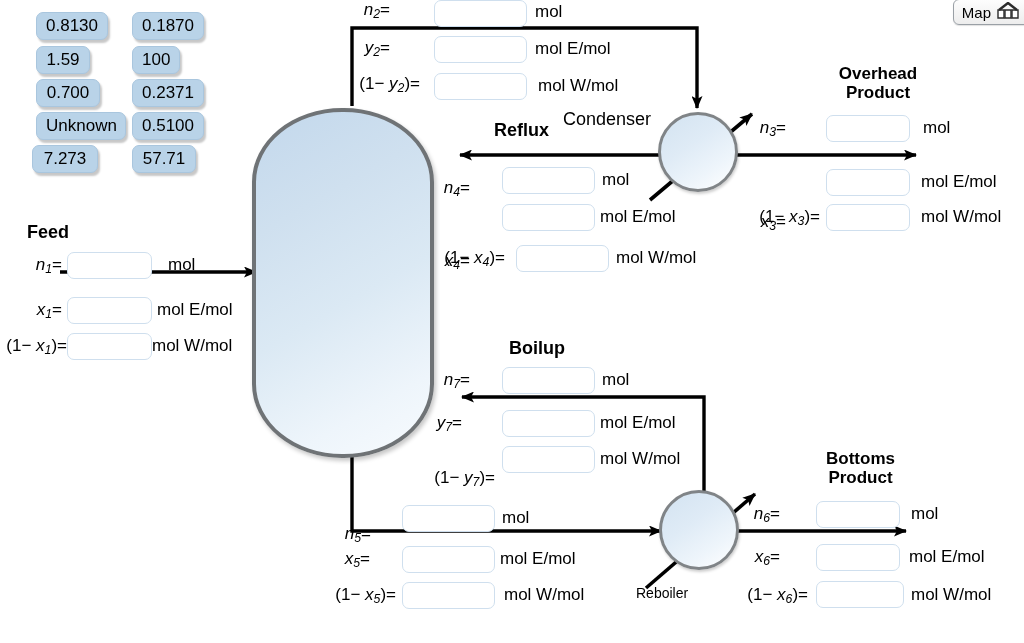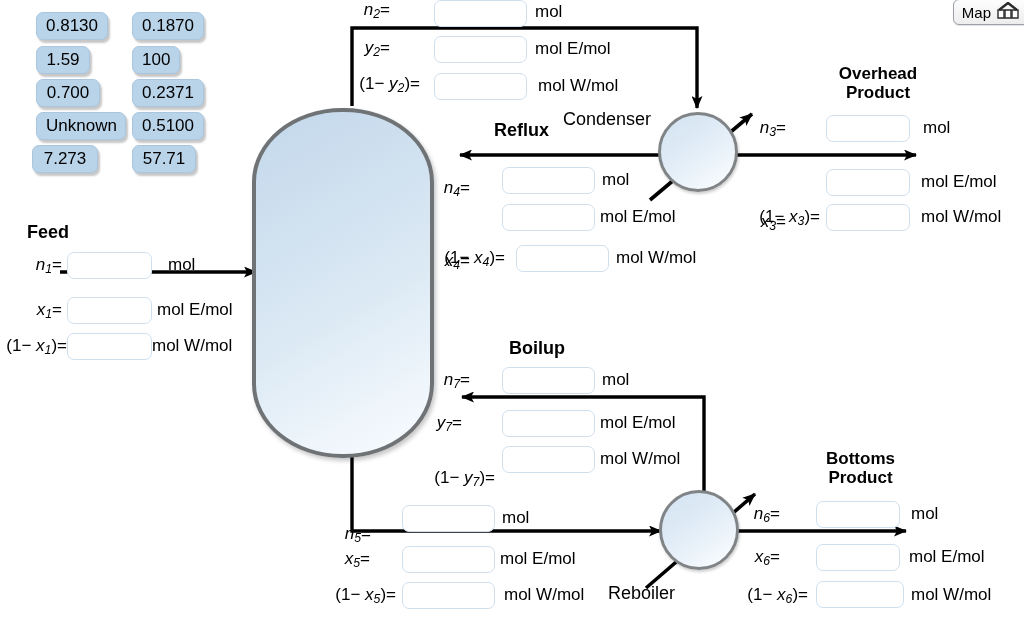--- a/index.html
+++ b/index.html
@@ -141,21 +141,21 @@
 
     <path d="M646,588 L755,494" stroke="#000" stroke-width="3.6" fill="none" marker-end="url(#ar)"></path>
   </svg>
 
   <div id="column"></div>
 
   <div class="exch" style="left:658px; top:112px; width:80px; height:80px;"></div>
   <div class="lbl" style="left:563px; top:109px; font-size:18px;">Condenser</div>
 
   <div class="exch" style="left:659px; top:490px; width:80px; height:80px;"></div>
-  <div class="lbl" style="left:608px; top:583px; font-size:18px;">Reboiler</div>
+  <div class="lbl" style="left:636px; top:583px; font-size:14px;">Reboiler</div>
 
   <div class="tile" style="left:36px;  top:12px;  width:72px;">0.8130</div>
   <div class="tile" style="left:36px;  top:46px;  width:54px;">1.59</div>
   <div class="tile" style="left:36px;  top:79px;  width:64px;">0.700</div>
   <div class="tile" style="left:36px;  top:112px; width:90px;">Unknown</div>
   <div class="tile" style="left:32px;  top:145px; width:66px;">7.273</div>
 
   <div class="tile" style="left:132px; top:12px;  width:72px;">0.1870</div>
   <div class="tile" style="left:132px; top:46px;  width:48px;">100</div>
   <div class="tile" style="left:132px; top:79px;  width:72px;">0.2371</div>

